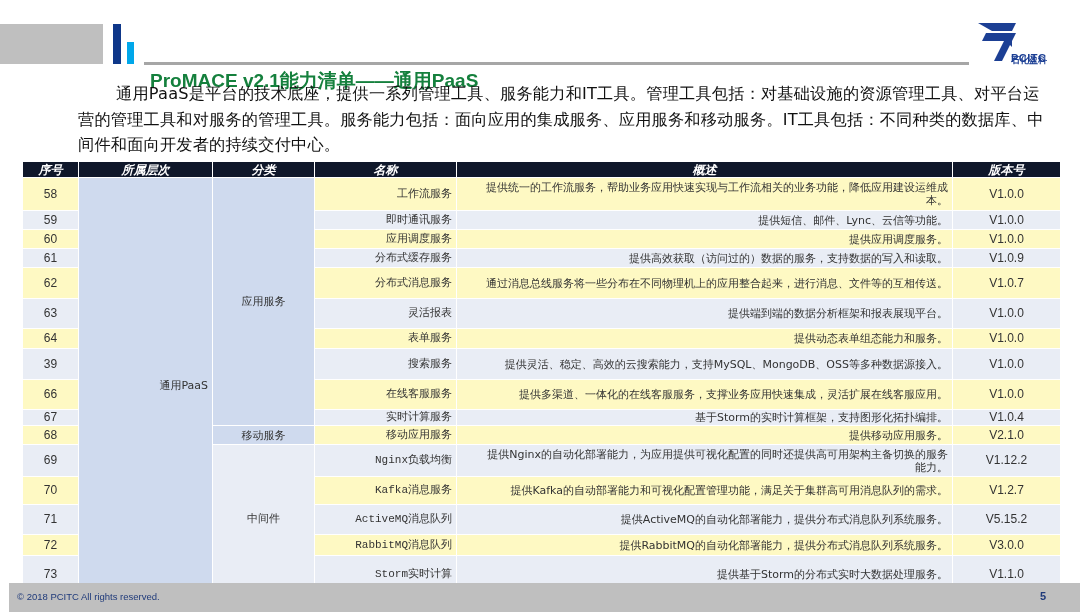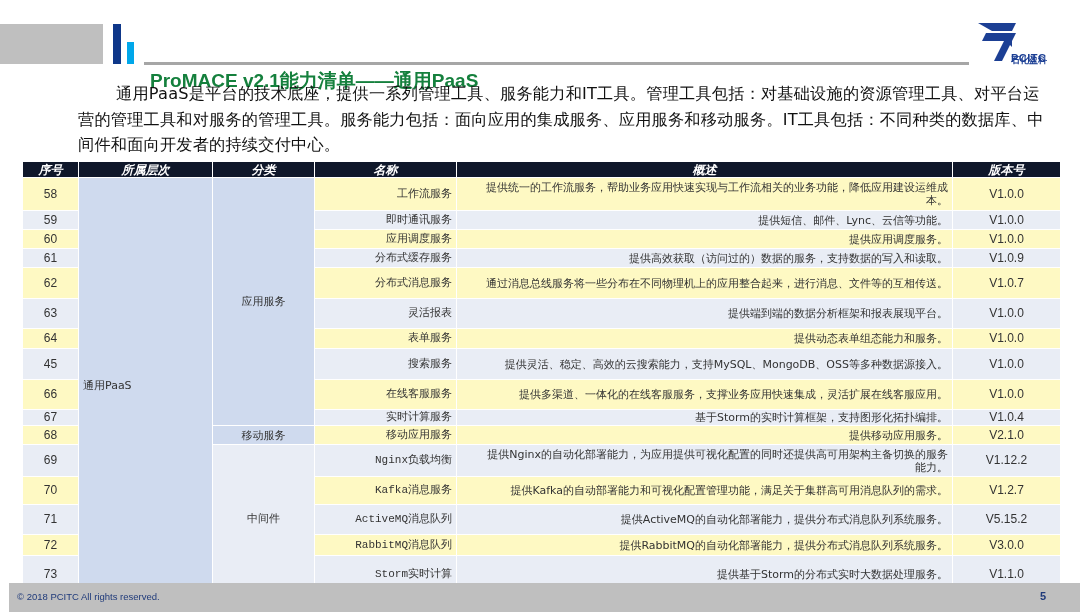--- a/index.html
+++ b/index.html
@@ -20,21 +20,21 @@
 
   table.cap { position:absolute; left:22px; top:161px; width:1038px; border-collapse:collapse; table-layout:fixed; font-size:11px; }
   table.cap th { background:#0f172a; color:#ffffff; font-weight:bold; font-size:12px; height:16px; line-height:14px; text-align:center; border:1px solid #ffffff; padding:0;font-style:italic; }
   table.cap td { border:1px solid #ffffff; padding:0 4px; vertical-align:middle; color:#333; line-height:13px; }
   table.cap td.c { text-align:right;font-family:Liberation Mono, monospace; }
   table.cap td.num { font-family:"Liberation Sans", sans-serif; font-size:12px; text-align:center; }
   table.cap td.ver { font-family:Liberation Sans, sans-serif; font-size:12px; text-align:center; }
   table.cap td.desc { text-align:right; padding-left:20px; }
   tr.odd td { background:#fef9c3; }
   tr.even td { background:#e9edf5; }
-  td.merge-layer { background:#cfdaee !important; text-align:left;margin-top:12px; }
+  td.merge-layer { background:#cfdaee !important; text-align:right;margin-top:12px; }
   td.merge-cat { text-align:center;margin-top:33px; }
   td.merge-cat.dark { background:#cfdaee !important; }
   td.merge-cat.light { background:#e9edf5 !important; }
 
   .footer { position:absolute; left:9px; top:583px; width:1080px; height:29px; background:#bfbfbf; }
   .footer-text { position:absolute; left:8px; top:8px; font-family:"Liberation Sans", sans-serif; font-size:9.5px; color:#1f3a7a; }
   .page-num { position:absolute; right:43px; top:7px; font-family:"Liberation Sans", sans-serif; font-size:11px; font-weight:bold; color:#1f3a7a; }
 </style>
 </head>
 <body>
@@ -113,21 +113,21 @@
       <td class="desc">提供端到端的数据分析框架和报表展现平台。</td>
       <td class="ver">V1.0.0</td>
     </tr>
     <tr class="odd" style="height:20px">
       <td class="num">64</td>
       <td class="c">表单服务</td>
       <td class="desc">提供动态表单组态能力和服务。</td>
       <td class="ver">V1.0.0</td>
     </tr>
     <tr class="even" style="height:31px">
-      <td class="num">45</td>
+      <td class="num">39</td>
       <td class="c">搜索服务</td>
       <td class="desc">提供灵活、稳定、高效的云搜索能力，支持MySQL、MongoDB、OSS等多种数据源接入。</td>
       <td class="ver">V1.0.0</td>
     </tr>
     <tr class="odd" style="height:30px">
       <td class="num">66</td>
       <td class="c">在线客服服务</td>
       <td class="desc">提供多渠道、一体化的在线客服服务，支撑业务应用快速集成，灵活扩展在线客服应用。</td>
       <td class="ver">V1.0.0</td>
     </tr>

